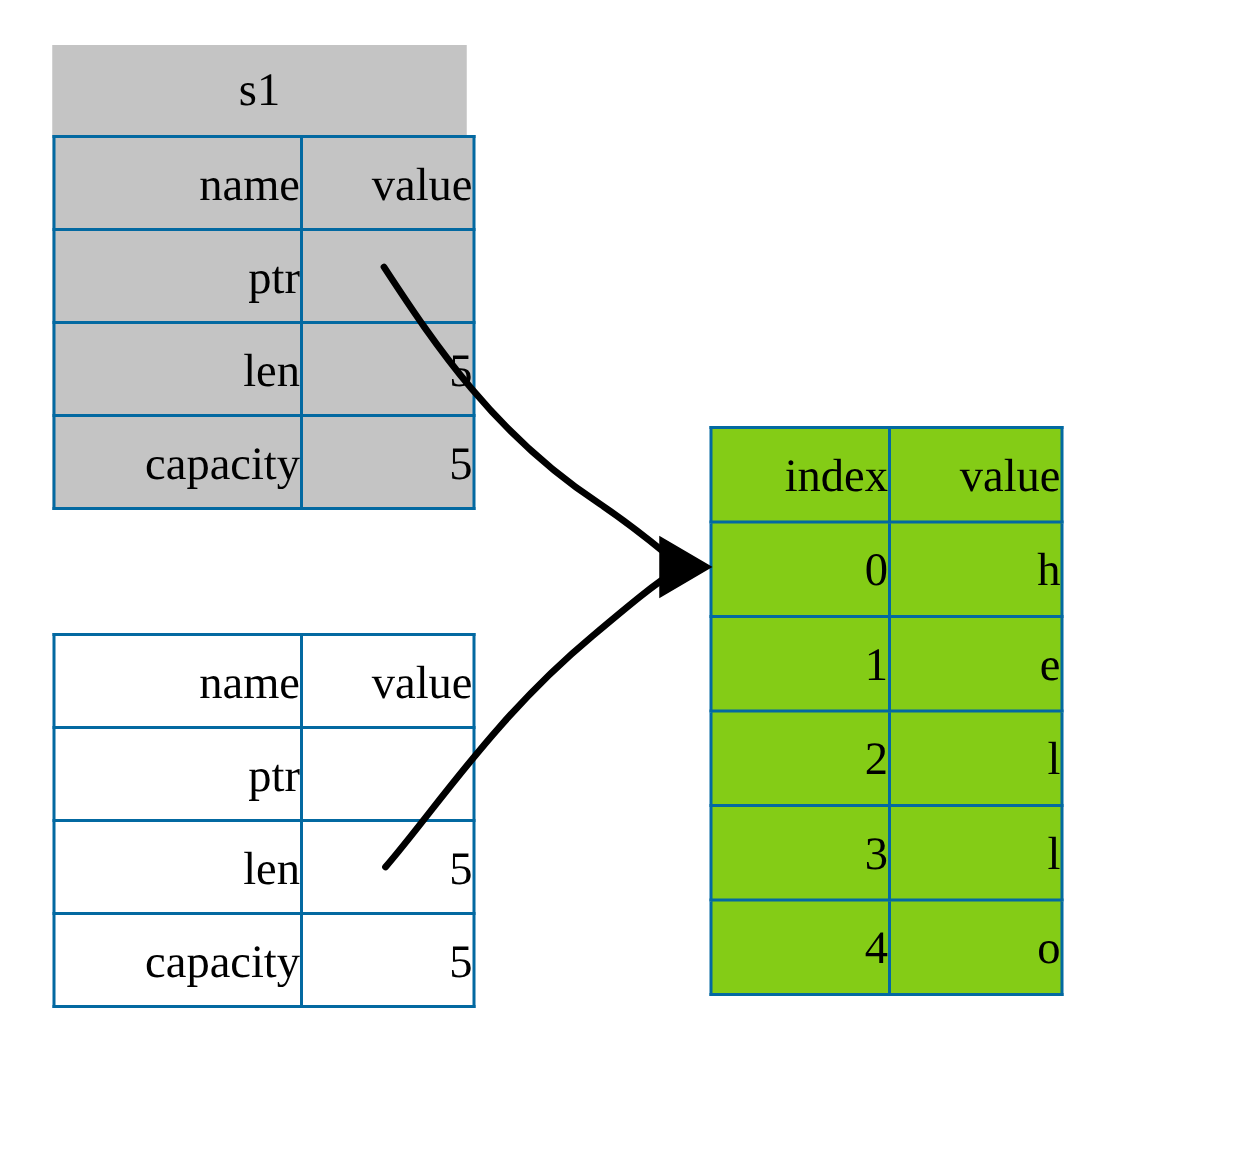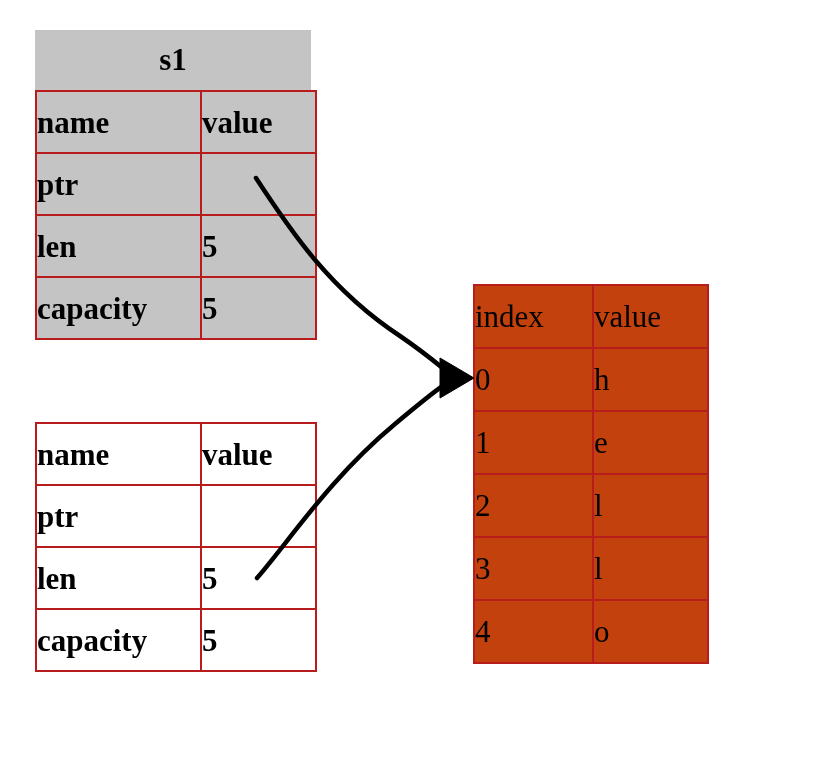--- a/index.html
+++ b/index.html
@@ -19,36 +19,35 @@
   #canvas {
     position: absolute;
     left: 0; top: 0;
     width: 836px;
     height: 778px;
   }
 
   
   .struct-block {
     position: absolute;
-    font-weight: bold;
   }
   .struct-title {
     text-align: center;
     font-size: 31px;
     line-height: 60px;
     height: 60px;
     font-family: "Liberation Serif", "DejaVu Serif", serif;
   }
   table.struct, table.buffer {
     border-collapse: collapse;
     table-layout: fixed;
   }
   table.struct td, table.buffer td {
-    border: 2px solid #b91c1c;
-    text-align: left;
+    border: 2px solid #0369a1;
+    text-align: right;
     font-size: 31px;
     font-family: "Liberation Serif", "DejaVu Serif", serif;
     padding: 0;
     line-height: 1;
     vertical-align: middle;
   }
 
   
   #s1-block {
     left: 35px;
@@ -75,21 +74,21 @@
   #s2-table td.col-value { width: 113px; }
 
   
   #buffer-block {
     position: absolute;
     left: 473px;
     top: 284px;
     width: 230px;
   }
   #buffer-table { width: 230px; }
-  #buffer-table td { height: 61px; background: #c2410c; }
+  #buffer-table td { height: 61px; background: #84cc16; }
   #buffer-table td.col-index { width: 117px; }
   #buffer-table td.col-val { width: 113px; }
 
   
   #arrows {
     position: absolute;
     left: 0; top: 0;
     width: 836px;
     height: 778px;
     pointer-events: none;

